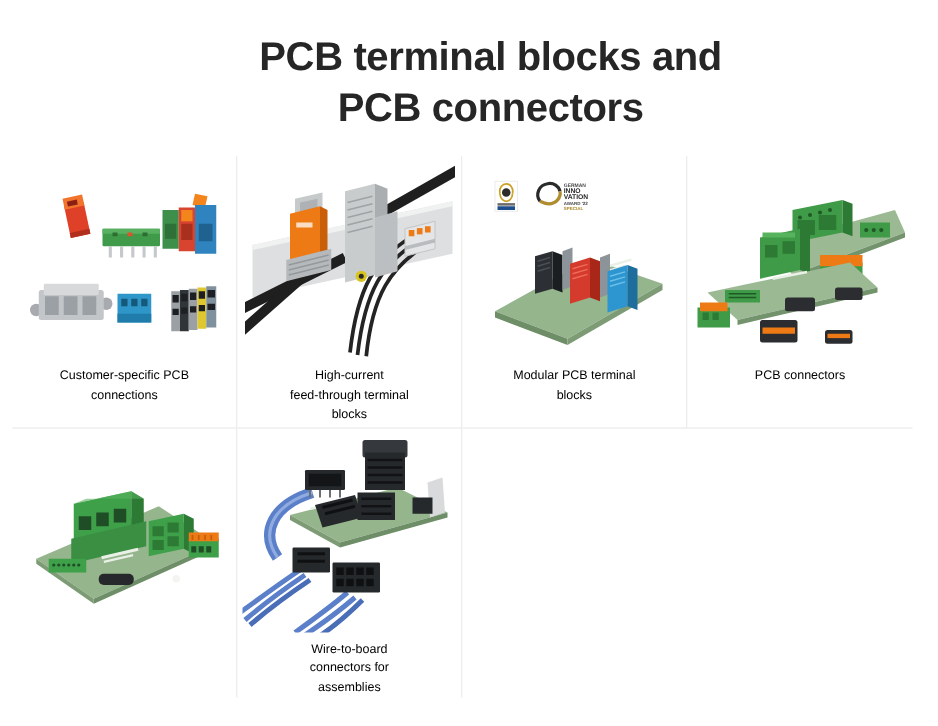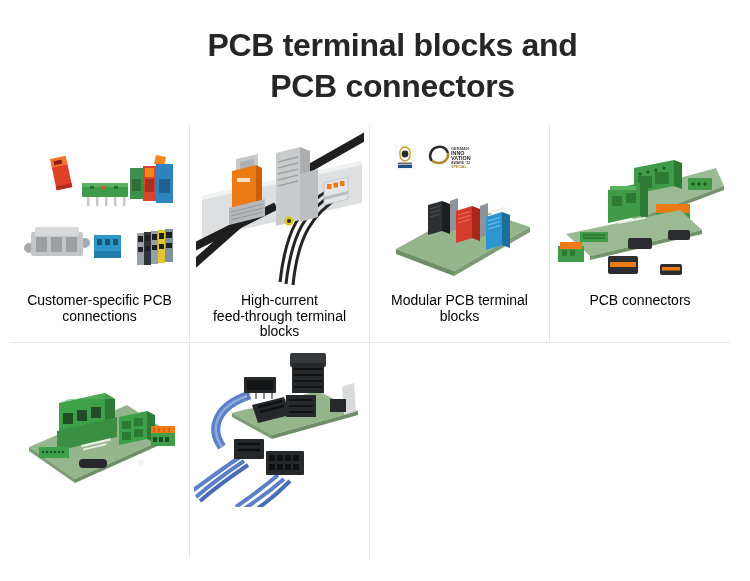--- a/index.html
+++ b/index.html
@@ -42,21 +42,21 @@
     height: 167px;
     width: 100%;
     display: flex;
     align-items: center;
     justify-content: center;
     overflow: hidden;
   }
   .cell.row2 .img-wrap { height: 170px; }
 
   .tile-label {
-    font-size: 14px;
+    font-size: 10px;
     line-height: 15.5px;
     color: #000;
     text-align: center;
     white-space: pre-line;
     padding: 0 4px;
     margin-top: 1px;
   }
 </style>
 </head>
 <body>
@@ -433,18 +433,21 @@
             <rect x="83" y="106" width="6" height="6" fill="#0f1011"></rect>
           <rect x="91" y="106" width="6" height="6" fill="#0f1011"></rect>
             <rect x="99" y="106" width="6" height="6" fill="#0f1011"></rect>
           <rect x="75" y="115" width="6" height="6" fill="#0f1011"></rect>
             <rect x="83" y="115" width="6" height="6" fill="#0f1011"></rect>
           <rect x="91" y="115" width="6" height="6" fill="#0f1011"></rect>
             <rect x="99" y="115" width="6" height="6" fill="#0f1011"></rect>
         </g>
       </svg>
     </div>
+    <div class="tile-label">Wire-to-board
+connectors for
+assemblies</div>
   </div>
 
   <div class="cell row2 empty"></div>
   <div class="cell row2 empty"></div>
 
 </div>
 
 </body></html>

